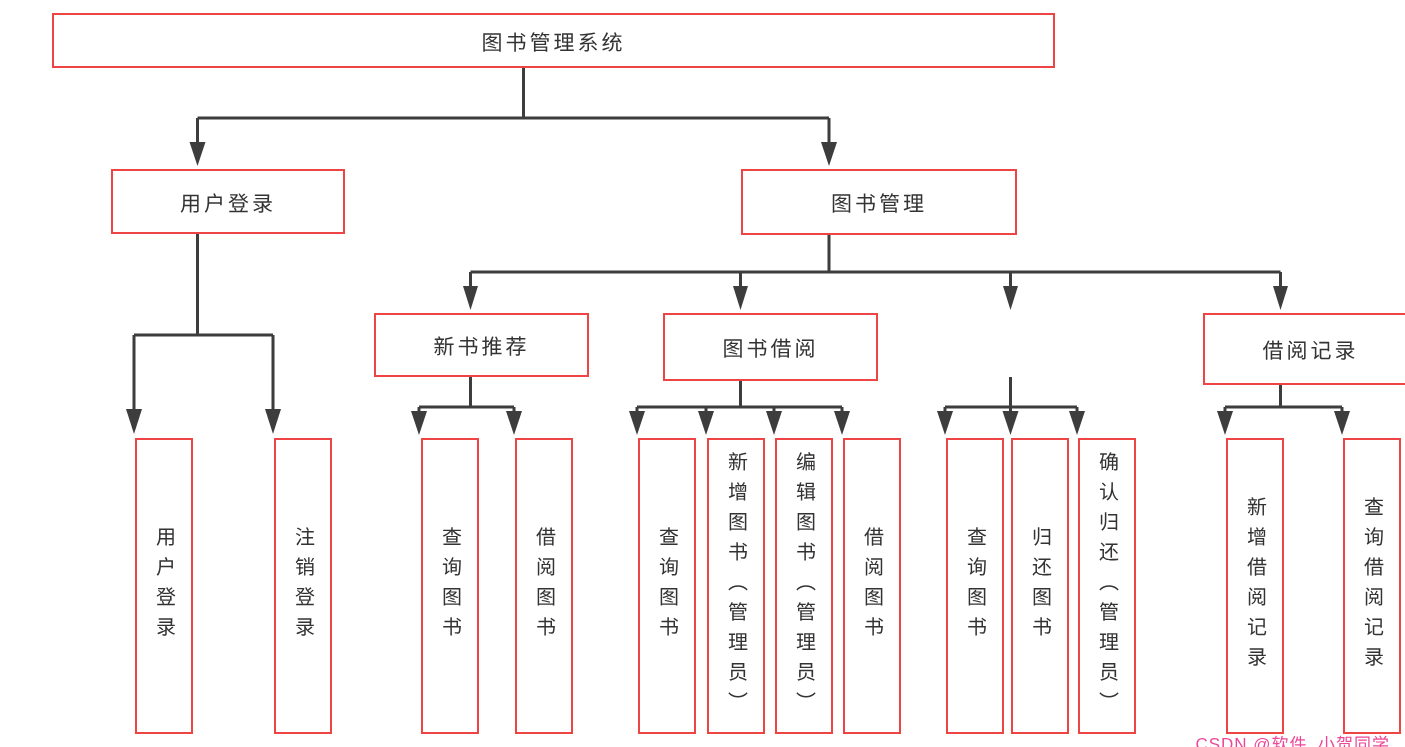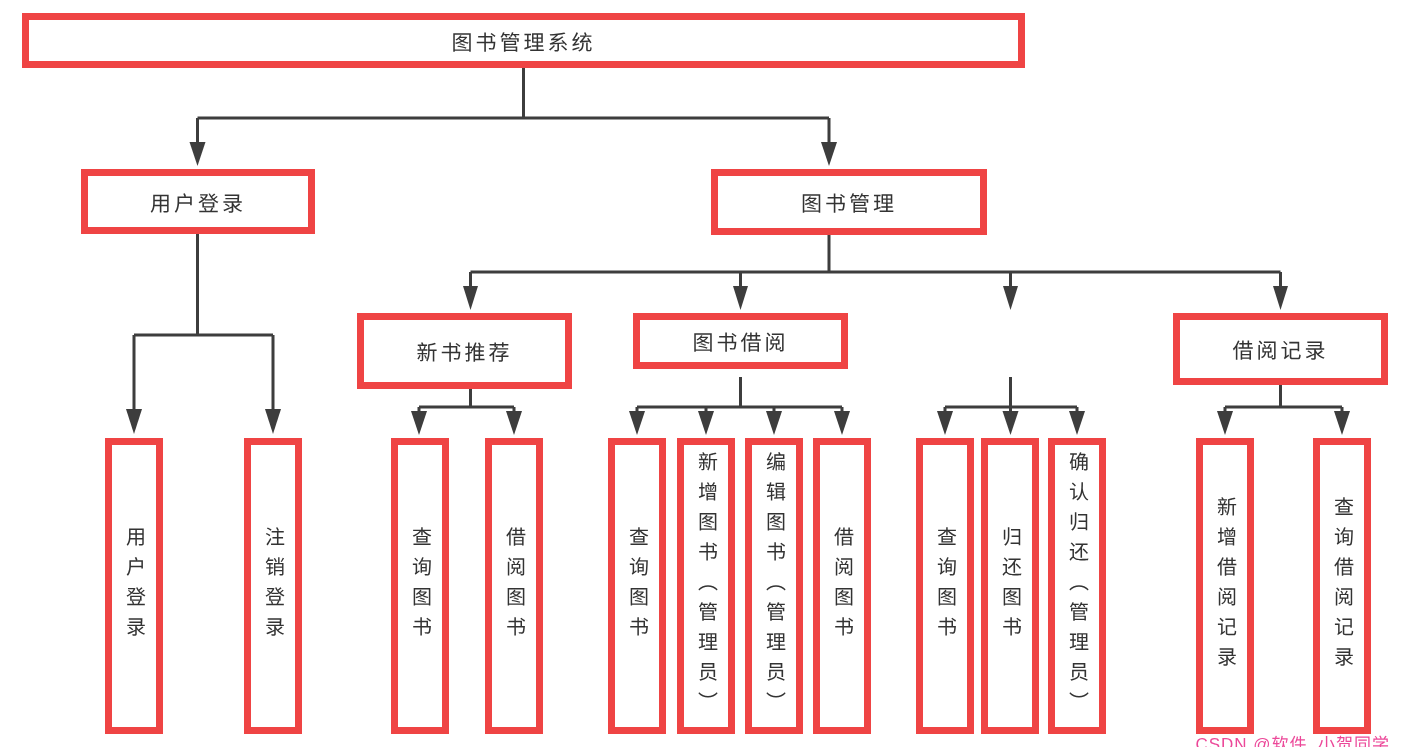--- a/index.html
+++ b/index.html
@@ -19,26 +19,27 @@
     position: absolute;
     left: 0;
     top: 0;
     width: 1405px;
     height: 747px;
     display: block;
   }
   .node {
     position: absolute;
     box-sizing: border-box;
-    border: 7px solid #ef4444;
+    border: 2px solid #ef4444;
     background: #ffffff;
     display: flex;
     align-items: center;
     justify-content: center;
     color: #333333;
+    margin-left: 30px;
   }
   .node.h {
     font-size: 21px;
     letter-spacing: 3px;
     white-space: nowrap;
   }
   .node.v .vtext {
     writing-mode: vertical-rl;
     text-orientation: mixed;
     font-size: 20px;
@@ -124,24 +125,24 @@
     <span>图书管理系统</span>
   </div>
 
   <div class="node h" style="left:81px;top:169px;width:234px;height:65px">
     <span>用户登录</span>
   </div>
   <div class="node h" style="left:711px;top:169px;width:276px;height:66px">
     <span>图书管理</span>
   </div>
 
-  <div class="node h" style="left:357px;top:313px;width:215px;height:76px">
+  <div class="node h" style="left:344px;top:313px;width:215px;height:64px">
     <span>新书推荐</span>
   </div>
-  <div class="node h" style="left:633px;top:313px;width:215px;height:56px">
+  <div class="node h" style="left:633px;top:313px;width:215px;height:68px">
     <span>图书借阅</span>
   </div>
   <div class="node h" style="left:1173px;top:313px;width:215px;height:72px">
     <span>借阅记录</span>
   </div>
 
   <div class="node v" style="left:105px;top:438px;width:58px;height:296px">
     <span class="vtext">用户登录</span>
   </div>
   <div class="node v" style="left:244px;top:438px;width:58px;height:296px">

